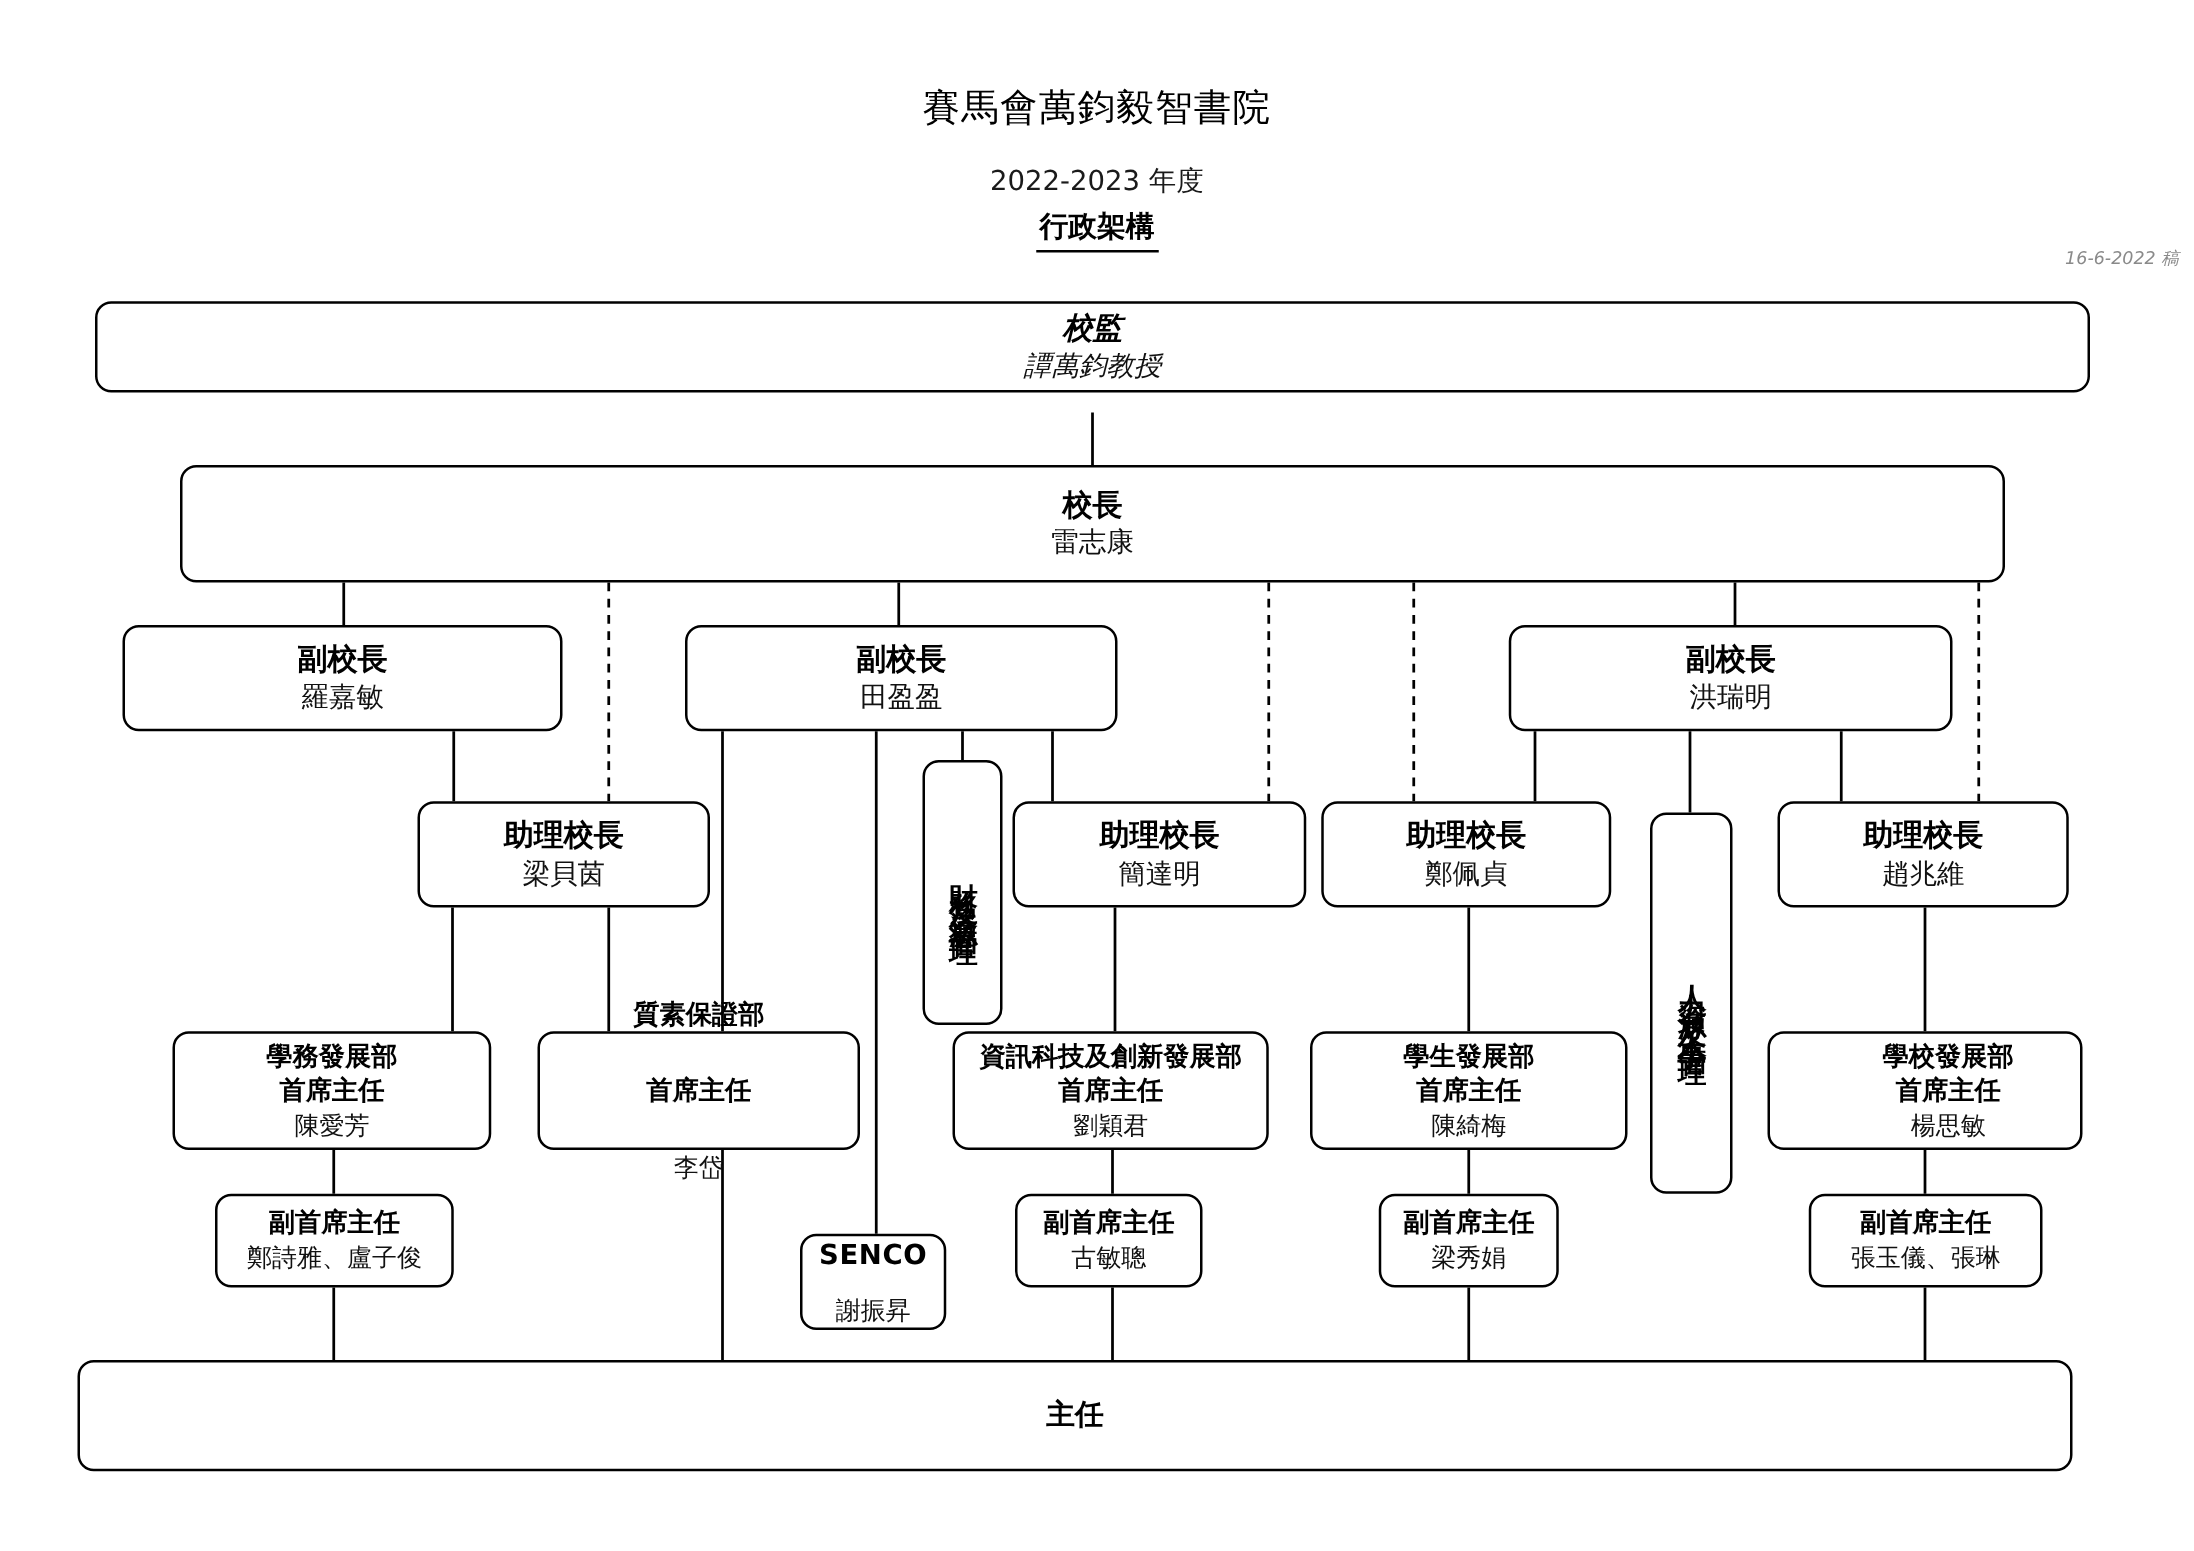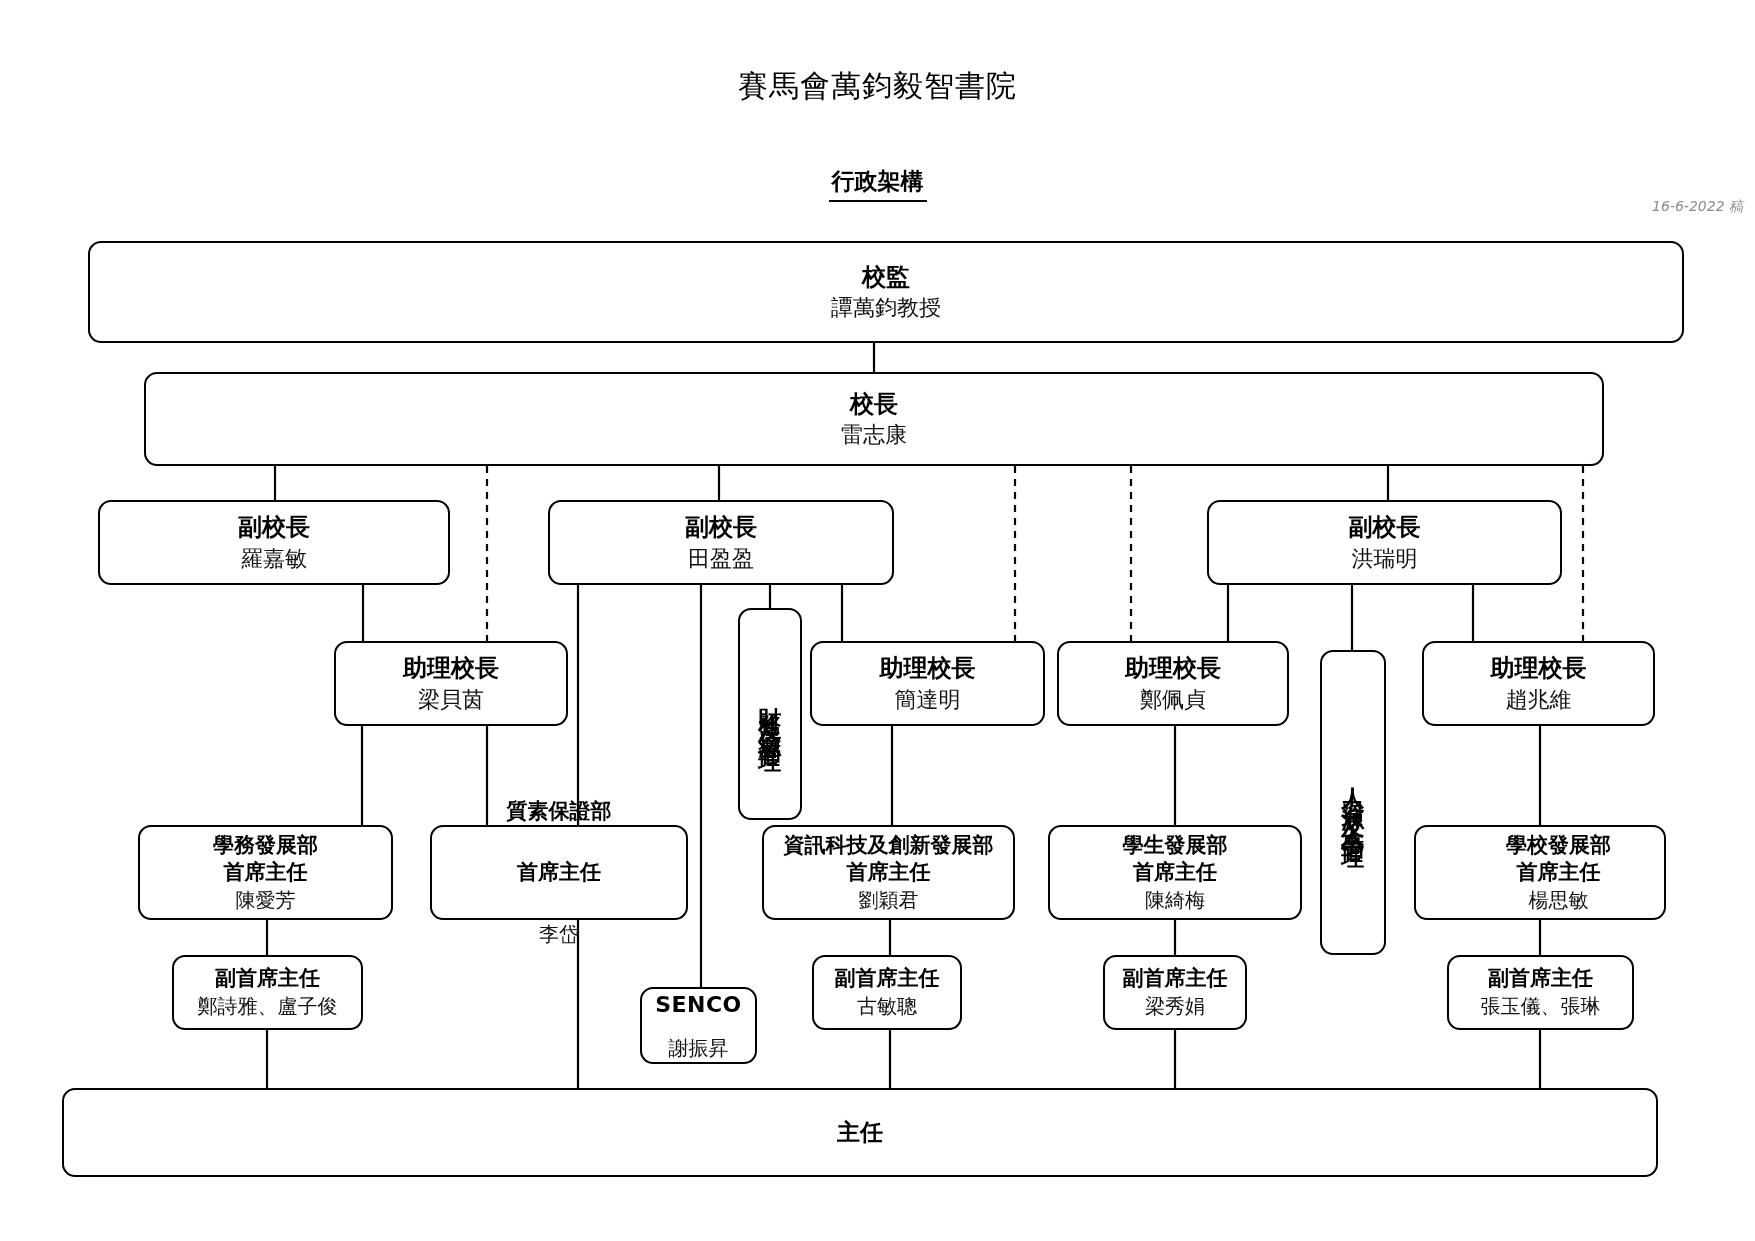--- a/index.html
+++ b/index.html
@@ -28,20 +28,21 @@
   .vbox{writing-mode:vertical-rl;text-orientation:upright;font-weight:bold;font-size:23px;
         letter-spacing:0.32em;display:flex;align-items:center;justify-content:center;}
   .senco-en{font-weight:bold;font-size:22px;letter-spacing:0.5px;}
 </style>
 </head>
 <body>
 
 <div id="canvas">
 
   <div class="hdr school">賽馬會萬鈞毅智書院</div>
+  <div class="hdr year">2022-2023 年度</div>
   <div class="hdr charttitle"><span>行政架構</span></div>
   <div class="note">16-6-2022 稿</div>
 
   <svg id="wires" width="1755" height="1241">
       <line x1="874" x2="874" y1="330" y2="372" stroke="#000000" stroke-width="2.2"></line>
       <line x1="275" x2="275" y1="466" y2="500" stroke="#000000" stroke-width="2.2"></line>
       <line x1="719" x2="719" y1="466" y2="500" stroke="#000000" stroke-width="2.2"></line>
       <line x1="1388" x2="1388" y1="466" y2="500" stroke="#000000" stroke-width="2.2"></line>
       <line x1="487" x2="487" y1="466" y2="641" stroke="#000000" stroke-width="2.2" stroke-dasharray="7 6"></line>
       <line x1="1015" x2="1015" y1="466" y2="641" stroke="#000000" stroke-width="2.2" stroke-dasharray="7 6"></line>
@@ -64,21 +65,21 @@
       <line x1="578" x2="578" y1="920" y2="1088" stroke="#000000" stroke-width="2.2"></line>
       <line x1="890" x2="890" y1="920" y2="955" stroke="#000000" stroke-width="2.2"></line>
       <line x1="1175" x2="1175" y1="920" y2="955" stroke="#000000" stroke-width="2.2"></line>
       <line x1="1540" x2="1540" y1="920" y2="955" stroke="#000000" stroke-width="2.2"></line>
       <line x1="267" x2="267" y1="1030" y2="1088" stroke="#000000" stroke-width="2.2"></line>
       <line x1="890" x2="890" y1="1030" y2="1088" stroke="#000000" stroke-width="2.2"></line>
       <line x1="1175" x2="1175" y1="1030" y2="1088" stroke="#000000" stroke-width="2.2"></line>
       <line x1="1540" x2="1540" y1="1030" y2="1088" stroke="#000000" stroke-width="2.2"></line>
     </svg>
 
-  <div class="box" style="left:88px;top:241px;width:1596px;height:102px;">
+  <div class="box" style="left:76px;top:241px;width:1596px;height:73px;font-style:italic;">
     <div class="t">校監</div>
     <div class="n">譚萬鈞教授</div>
   </div>
 
   <div class="box" style="left:144px;top:372px;width:1460px;height:94px;justify-content:center;">
     <div class="t">校長</div>
     <div class="n">雷志康</div>
   </div>
 
   <div class="box" style="left:98px;top:500px;width:352px;height:85px;">

